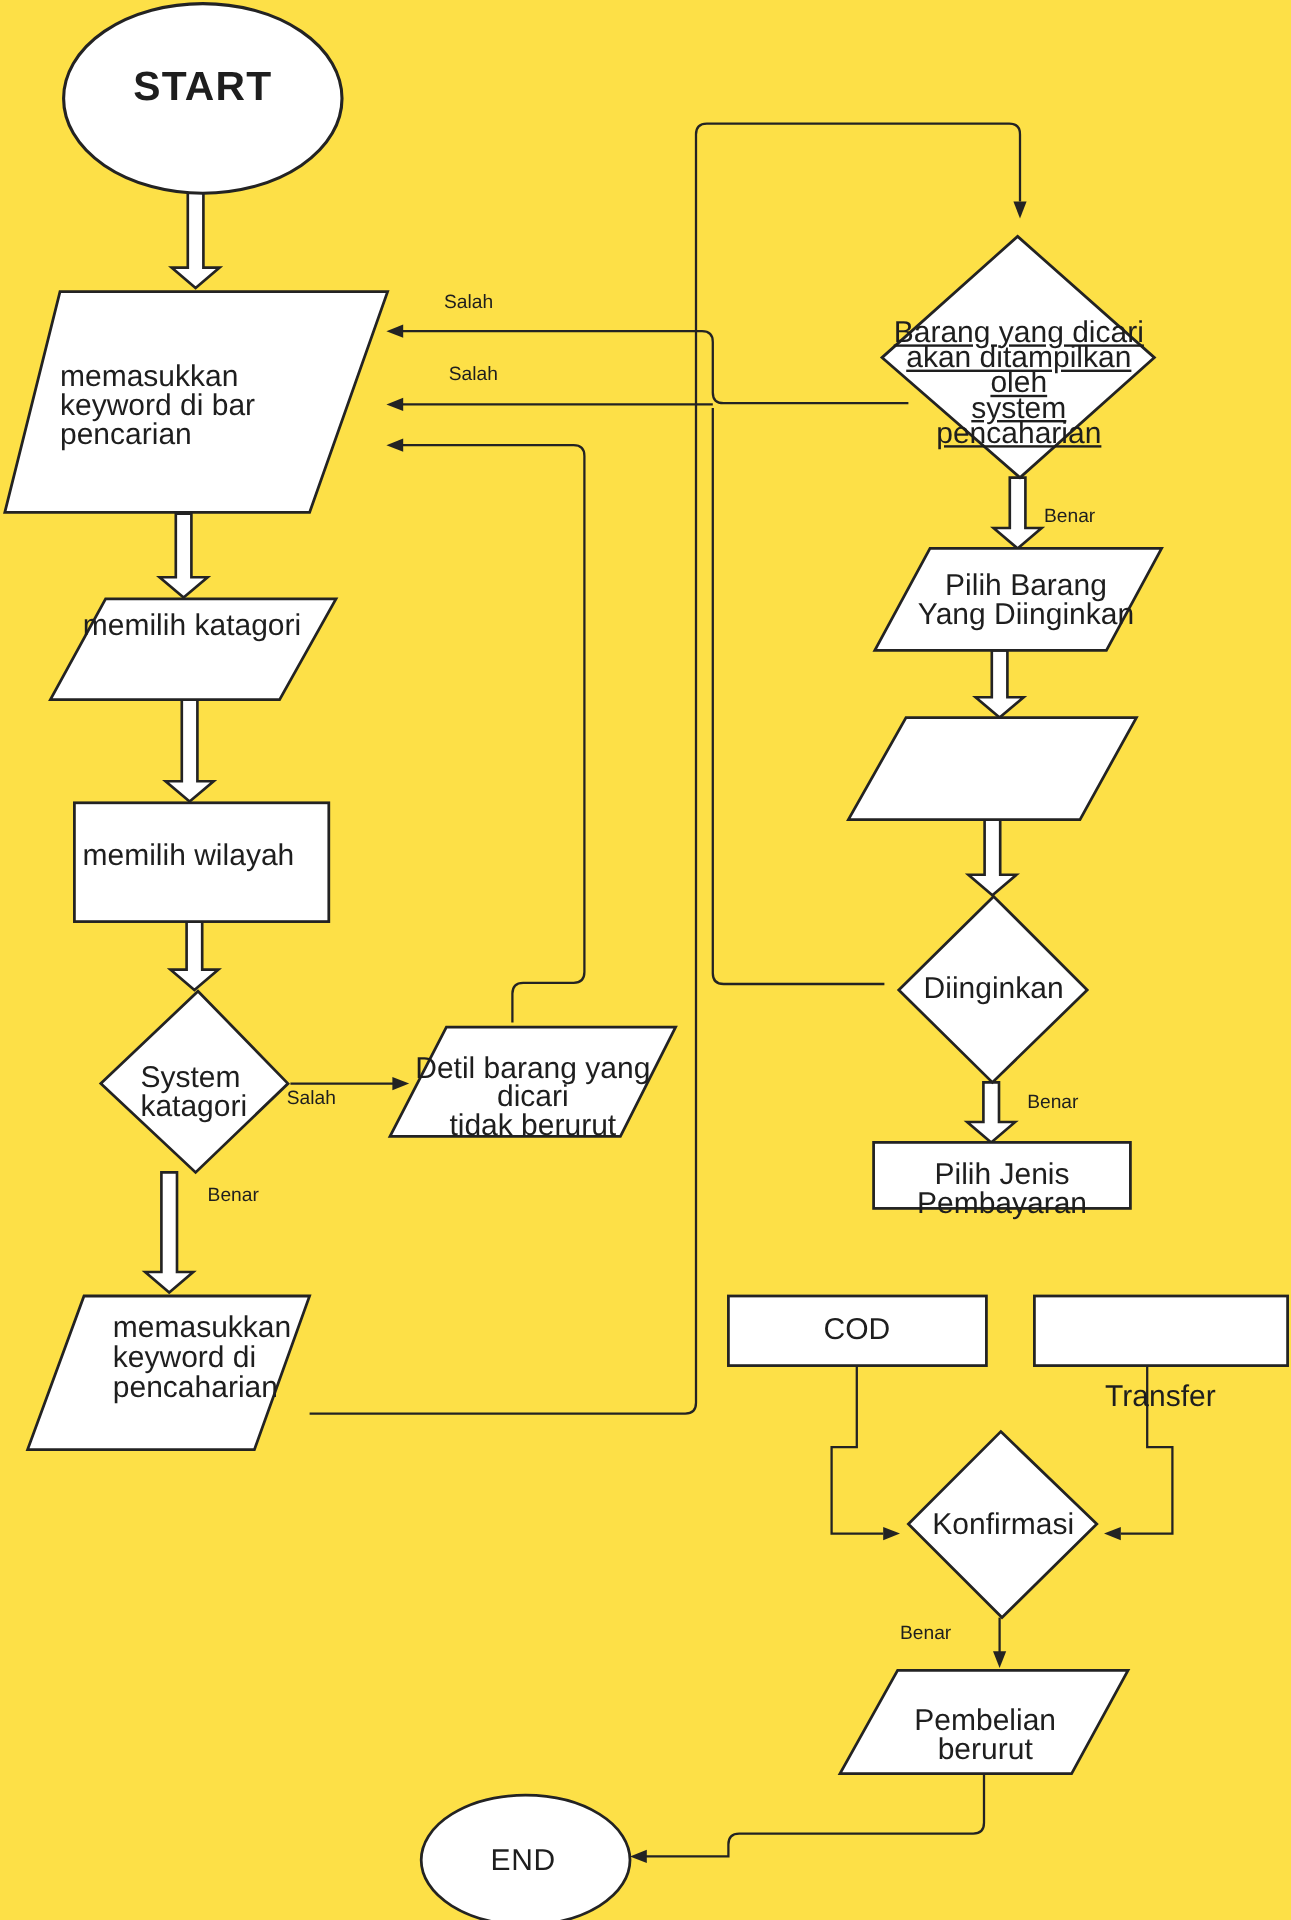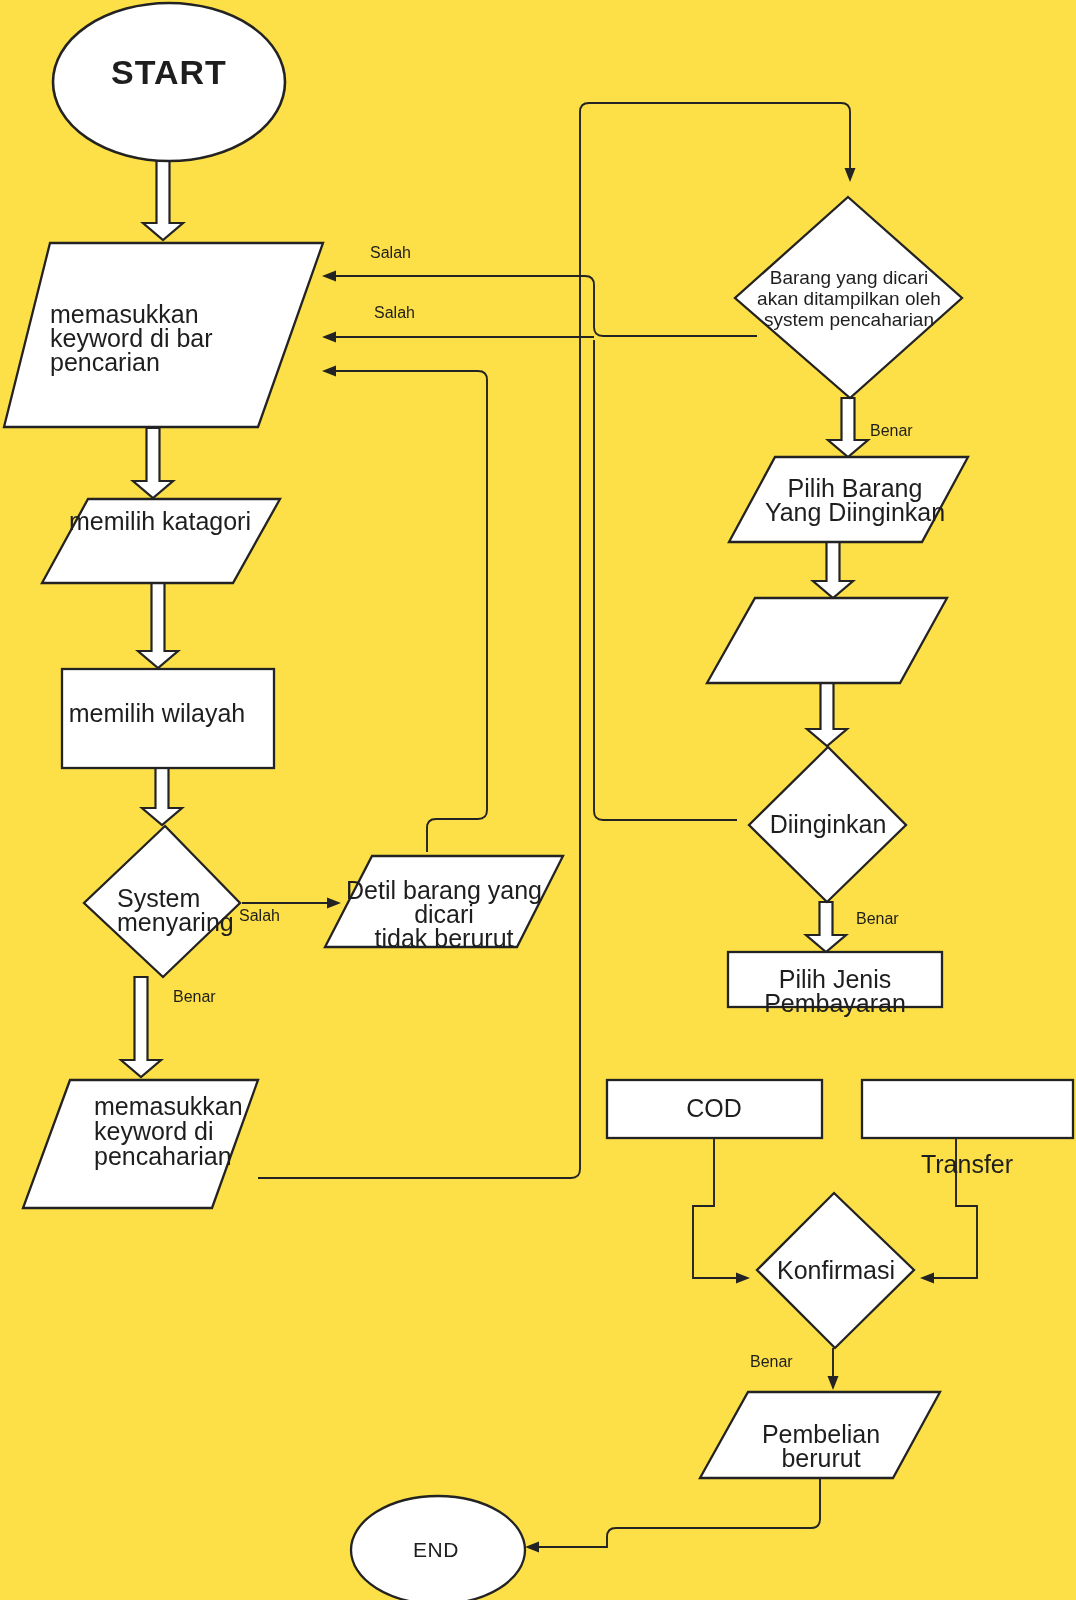--- a/index.html
+++ b/index.html
@@ -17,24 +17,24 @@
   .ahead{fill:#232323;stroke:none;}
   .blockarrow{fill:#ffffff;stroke:#232323;stroke-width:2.2px;stroke-linejoin:miter;}
   .lbl{
     position:absolute;
     font-size:25px;line-height:24px;
     white-space:pre-line;
     text-align:center;
     color:#1e1e1e;
   }
   .lbl.left{text-align:left;}
-  .lbl.small{font-size:19px;line-height:21px;}
+  .lbl.small{font-size:25px;line-height:21px;text-decoration:underline;}
   .lbl.tight{line-height:25px;}
   .lbl.start-text{font-size:34px;font-weight:bold;letter-spacing:1px;line-height:40px;}
-  .lbl.end-text{font-size:21px;letter-spacing:0.5px;}
+  .lbl.end-text{font-size:25px;letter-spacing:0.5px;}
   .edge-lbl{position:absolute;font-size:16px;line-height:22px;color:#1e1e1e;}
 </style>
 </head>
 <body>
 
 <div id="canvas">
 
   <svg id="flow-svg" width="1076" height="1600" viewBox="0 0 1076 1600">
 
     <path class="conn" d="M334,276 H585 Q594,276 594,285 V327 Q594,336 603,336 H757"></path>
@@ -90,21 +90,21 @@
   <div class="lbl start-text" style="left:63px;top:52px;width:212px;">START</div>
 
   <div class="lbl left" style="left:50px;top:302px;width:270px;">memasukkan
 keyword di bar pencarian</div>
 
   <div class="lbl" style="left:40px;top:509px;width:240px;">memilih katagori</div>
 
   <div class="lbl" style="left:52px;top:701px;width:210px;">memilih wilayah</div>
 
   <div class="lbl left" style="left:117px;top:886px;width:120px;">System
-menyaring</div>
+katagori</div>
 
   <div class="lbl" style="left:334px;top:878px;width:220px;">Detil barang yang dicari
 tidak berurut</div>
 
   <div class="lbl left tight" style="left:94px;top:1094px;width:170px;">memasukkan
 keyword di
 pencaharian</div>
 
   <div class="lbl small" style="left:744px;top:267px;width:210px;">Barang yang dicari
 akan ditampilkan oleh

